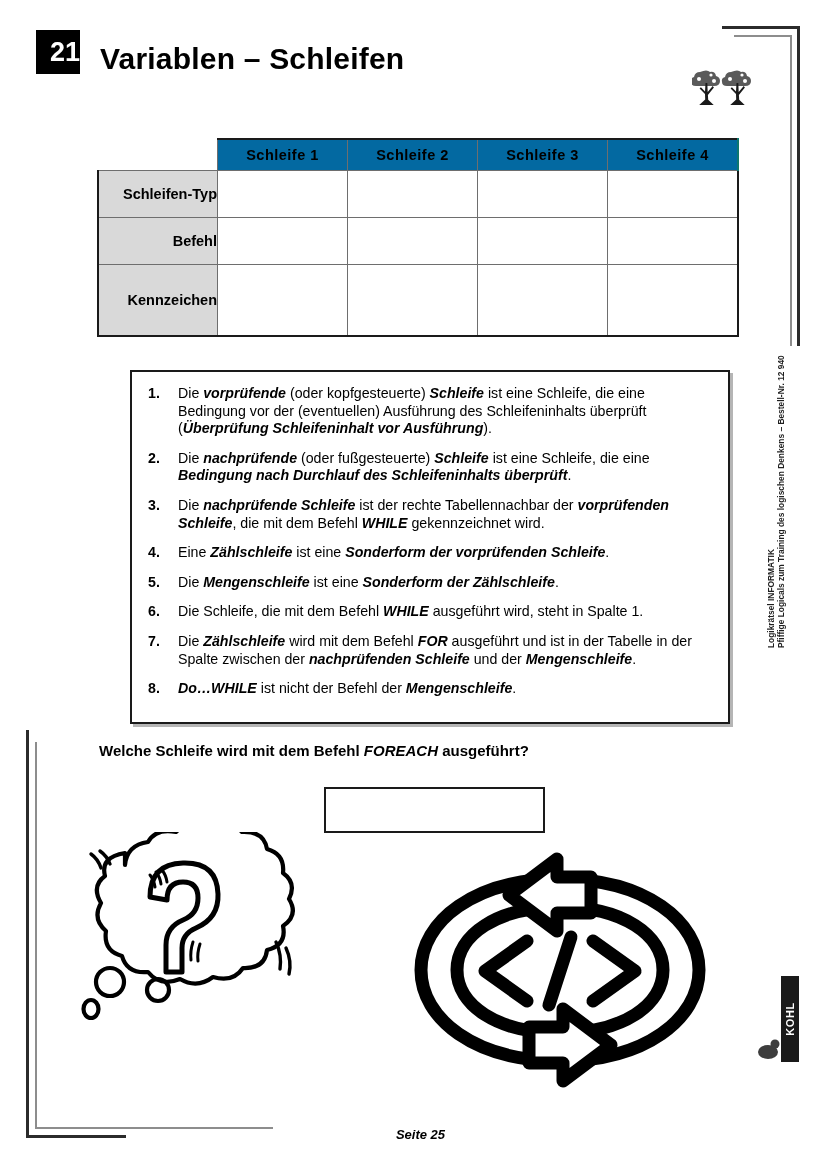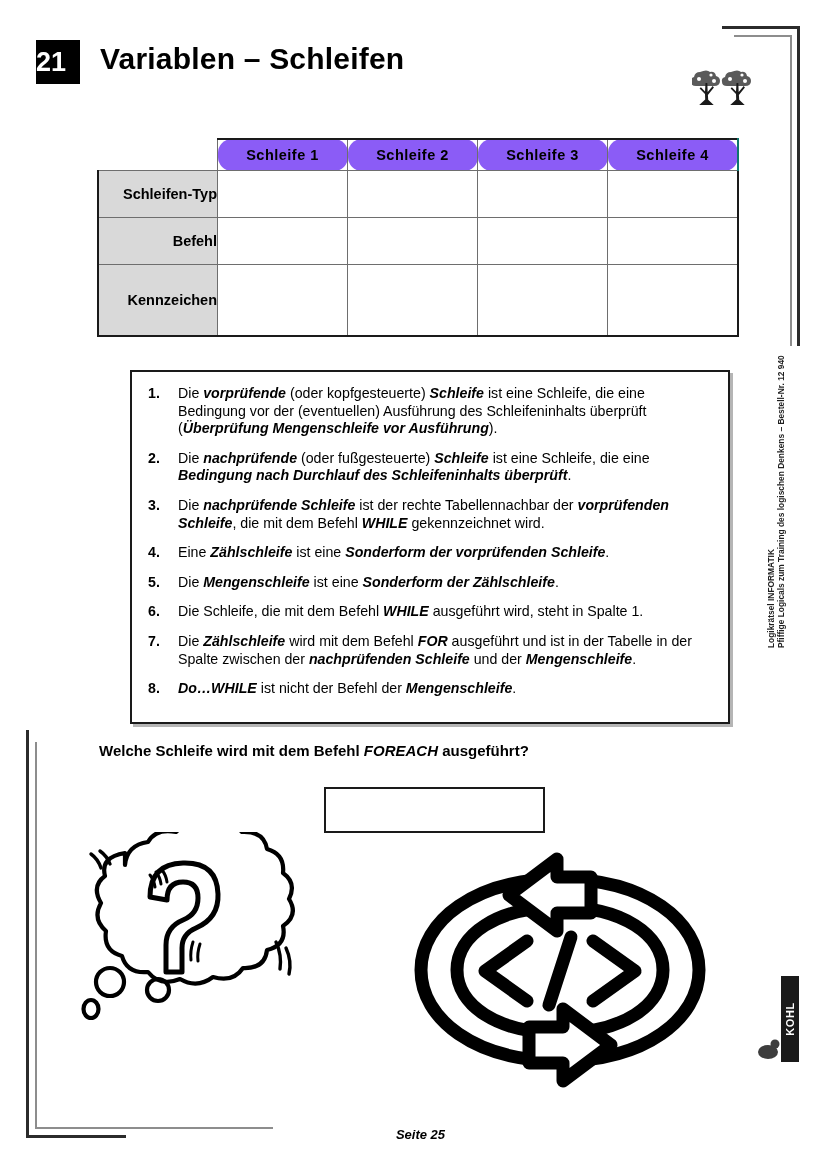--- a/index.html
+++ b/index.html
@@ -59,28 +59,28 @@
     position: absolute; left: 9px; bottom: 9px; width: 238px; height: 2px; background: #8d8d8d;
   }
 
   
   #header {
     position: absolute;
     left: 0; top: 0; width: 827px; height: 120px;
   }
   #page-badge {
     position: absolute;
-    left: 36px; top: 40px;
+    left: 36px; top: 30px;
     width: 44px; height: 44px;
     background: #000000;
     color: #ffffff;
     font-size: 27px;
     font-weight: bold;
     line-height: 44px;
-    text-align: left;
+    text-align: right;
     letter-spacing: 0px;
   }
   #page-title {
     position: absolute;
     left: 100px; top: 42px;
     font-size: 30px;
     font-weight: bold;
     letter-spacing: 0.2px;
     white-space: nowrap;
   }
@@ -102,28 +102,27 @@
     border: 1px solid #6e6e6e;
     padding: 0;
     margin: 0;
   }
   #loop-table .corner-blank {
     border: none;
     background: transparent;
     width: 119px;
   }
   #loop-table thead th.colhead {
-    background: #8b5cf6;
+    background: #0369a1;
     font-size: 14.5px;
     font-weight: bold;
     height: 30px;
     width: 129px;
     letter-spacing: 0.5px;
     border-top: 2px solid #1a1a1a;
-    border-radius: 14px;
   }
   #loop-table thead th.colhead.last { border-right: 2px solid #0f766e; }
   #loop-table td.rowhead {
     background: #d9d9d9;
     font-size: 14.5px;
     font-weight: bold;
     text-align: right;
     border-left: 2px solid #1a1a1a;
   }
   #loop-table tr.r1 td { height: 46px; }
@@ -329,21 +328,21 @@
       <td class="cell"></td>
       <td class="cell last"></td>
     </tr>
   </tbody>
 </table>
 
 <div id="statements-box">
   <ol id="statements-list">
     <li>
       <span class="num">1.</span>
-      <span class="txt">Die <b>vorprüfende</b> (oder kopfgesteuerte) <b>Schleife</b> ist eine Schleife, die eine Bedingung vor der (eventuellen) Ausführung des Schleifeninhalts überprüft (<b>Überprüfung Mengenschleife vor Ausführung</b>).</span>
+      <span class="txt">Die <b>vorprüfende</b> (oder kopfgesteuerte) <b>Schleife</b> ist eine Schleife, die eine Bedingung vor der (eventuellen) Ausführung des Schleifeninhalts überprüft (<b>Überprüfung Schleifeninhalt vor Ausführung</b>).</span>
     </li>
     <li>
       <span class="num">2.</span>
       <span class="txt">Die <b>nachprüfende</b> (oder fußgesteuerte) <b>Schleife</b> ist eine Schleife, die eine <b>Bedingung nach Durchlauf des Schleifeninhalts überprüft</b>.</span>
     </li>
     <li>
       <span class="num">3.</span>
       <span class="txt">Die <b>nachprüfende Schleife</b> ist der rechte Tabellennachbar der <b>vorprüfenden Schleife</b>, die mit dem Befehl <b>WHILE</b> gekennzeichnet wird.</span>
     </li>
     <li>

